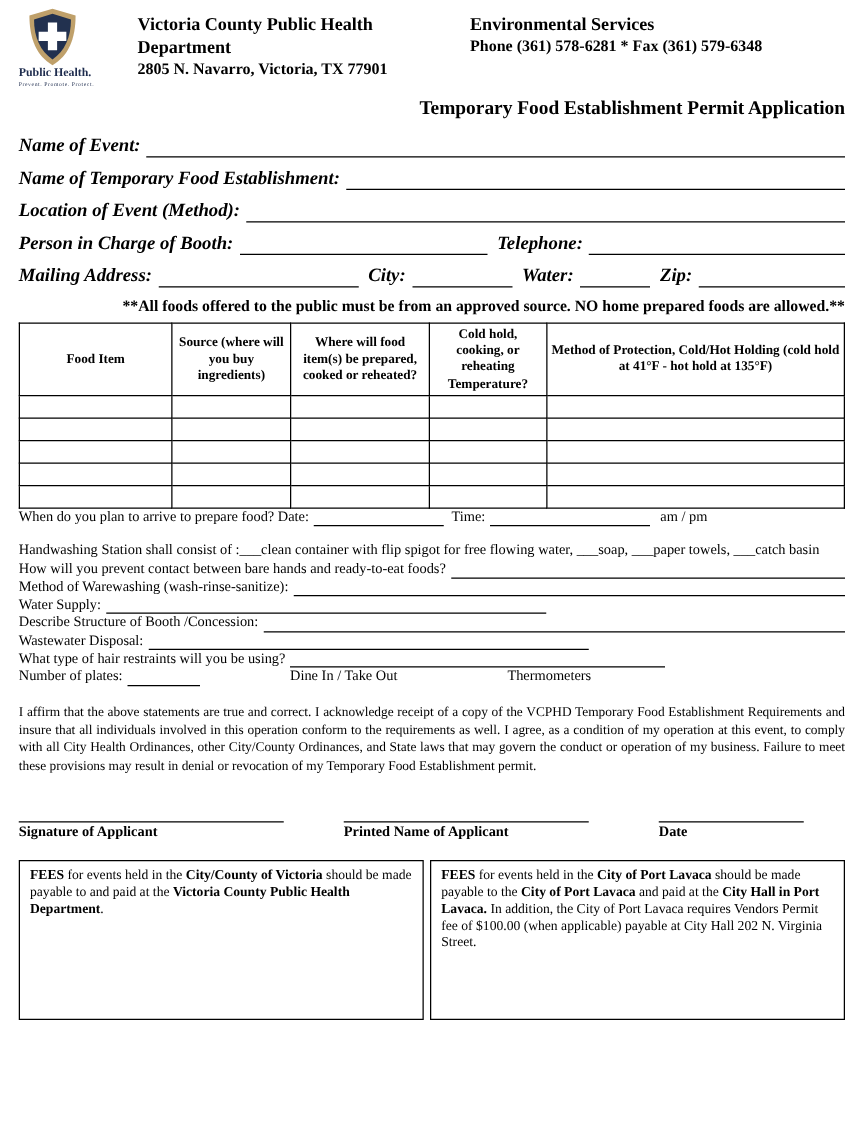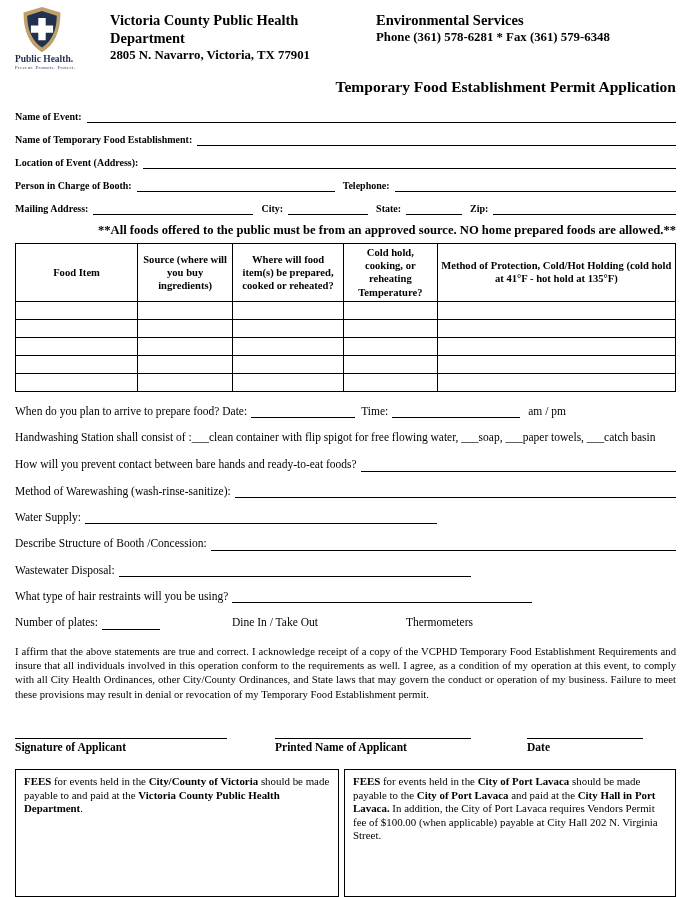--- a/index.html
+++ b/index.html
@@ -13,32 +13,32 @@
   .logo-col { width:95px; flex:none; text-align:left; }
   .logo-col svg { display:block; margin-left:4px; }
   .logo-word { font-weight:bold; color:#1e2c4e; font-size:9.5px; line-height:1; margin-top:1px; }
   .logo-tag { color:#1e2c4e; font-size:4.5px; letter-spacing:.5px; line-height:1.2; }
   .hdr-mid { flex:1; padding-top:5px; }
   .hdr-right { width:300px; flex:none; padding-top:5px; }
   .hdr-line1 { font-weight:bold; font-size:14.5px; line-height:1.25; }
   .hdr-line2 { font-weight:bold; font-size:12.8px; line-height:1.35; }
   .title { text-align:right; font-weight:bold; font-size:15.5px; margin-top:8px; margin-bottom:12px; }
   
-  .frow { display:flex; align-items:flex-end; margin-bottom:8px; font-weight:bold; font-size:10px; line-height:1.2; }
+  .frow { display:flex; align-items:flex-end; margin-bottom:8px; font-weight:bold; font-size:15px; line-height:1.2;font-style:italic; }
   .lbl { white-space:nowrap; }
   .blank { border-bottom:1px solid #000; height:14px; margin-left:5px; flex:none; }
   .fill { flex:1; }
   .notice { font-weight:bold; font-size:12.6px; text-align:right; margin:4px 0 5px 0; }
   
   table.food { border-collapse:collapse; width:100%; table-layout:fixed; }
   table.food th, table.food td { border:1.4px solid #000; }
   table.food th { font-size:10.6px; font-weight:bold; text-align:center; vertical-align:middle; padding:2px 3px; height:50px; line-height:1.25; }
   table.food td { height:15px; }
   
-  .q { display:flex; align-items:flex-end; font-size:11.5px; font-weight:normal; margin-top:12px; line-height:1.25;text-align:center; }
+  .q { display:flex; align-items:flex-end; font-size:11.5px; font-weight:normal; line-height:1.25;text-align:center; }
   .q .blank { height:12px; margin-left:4px; }
   .qwrap { display:block; font-size:11.5px; margin-top:12px; line-height:1.3; }
   .affirm { font-size:10.7px; line-height:1.34; text-align:justify; margin-top:14px; }
   
   .sigrow { display:flex; margin-top:24px;font-weight:bold; }
   .sigcol { flex:none; }
   .sigline { border-bottom:1.2px solid #000; height:13px; }
   .siglabel { font-size:11.5px; padding-top:2px; }
   
   .fees { display:flex; gap:5px; margin-top:16px; }
@@ -85,37 +85,37 @@
     <span class="blank fill"></span>
   </div>
 
   <div class="frow">
     <span class="lbl">Name of Temporary Food Establishment:</span>
     <span class="blank fill"></span>
   </div>
 
 
   <div class="frow">
-    <span class="lbl">Location of Event (Address):</span>
+    <span class="lbl">Location of Event (Method):</span>
     <span class="blank fill"></span>
   </div>
 
   <div class="frow">
     <span class="lbl">Person in Charge of Booth:</span>
     <span class="blank" style="width:198px"></span>
     <span class="lbl ml8">Telephone:</span>
     <span class="blank fill"></span>
   </div>
 
   <div class="frow">
     <span class="lbl">Mailing Address:</span>
     <span class="blank" style="width:160px"></span>
     <span class="lbl ml8">City:</span>
     <span class="blank" style="width:80px"></span>
-    <span class="lbl ml8">State:</span>
+    <span class="lbl ml8">Water:</span>
     <span class="blank" style="width:56px"></span>
     <span class="lbl ml8">Zip:</span>
     <span class="blank fill"></span>
   </div>
 
 
   <div class="notice">**All foods offered to the public must be from an approved source.  NO home prepared foods are allowed.**</div>
 
   <table class="food">
     <colgroup>

